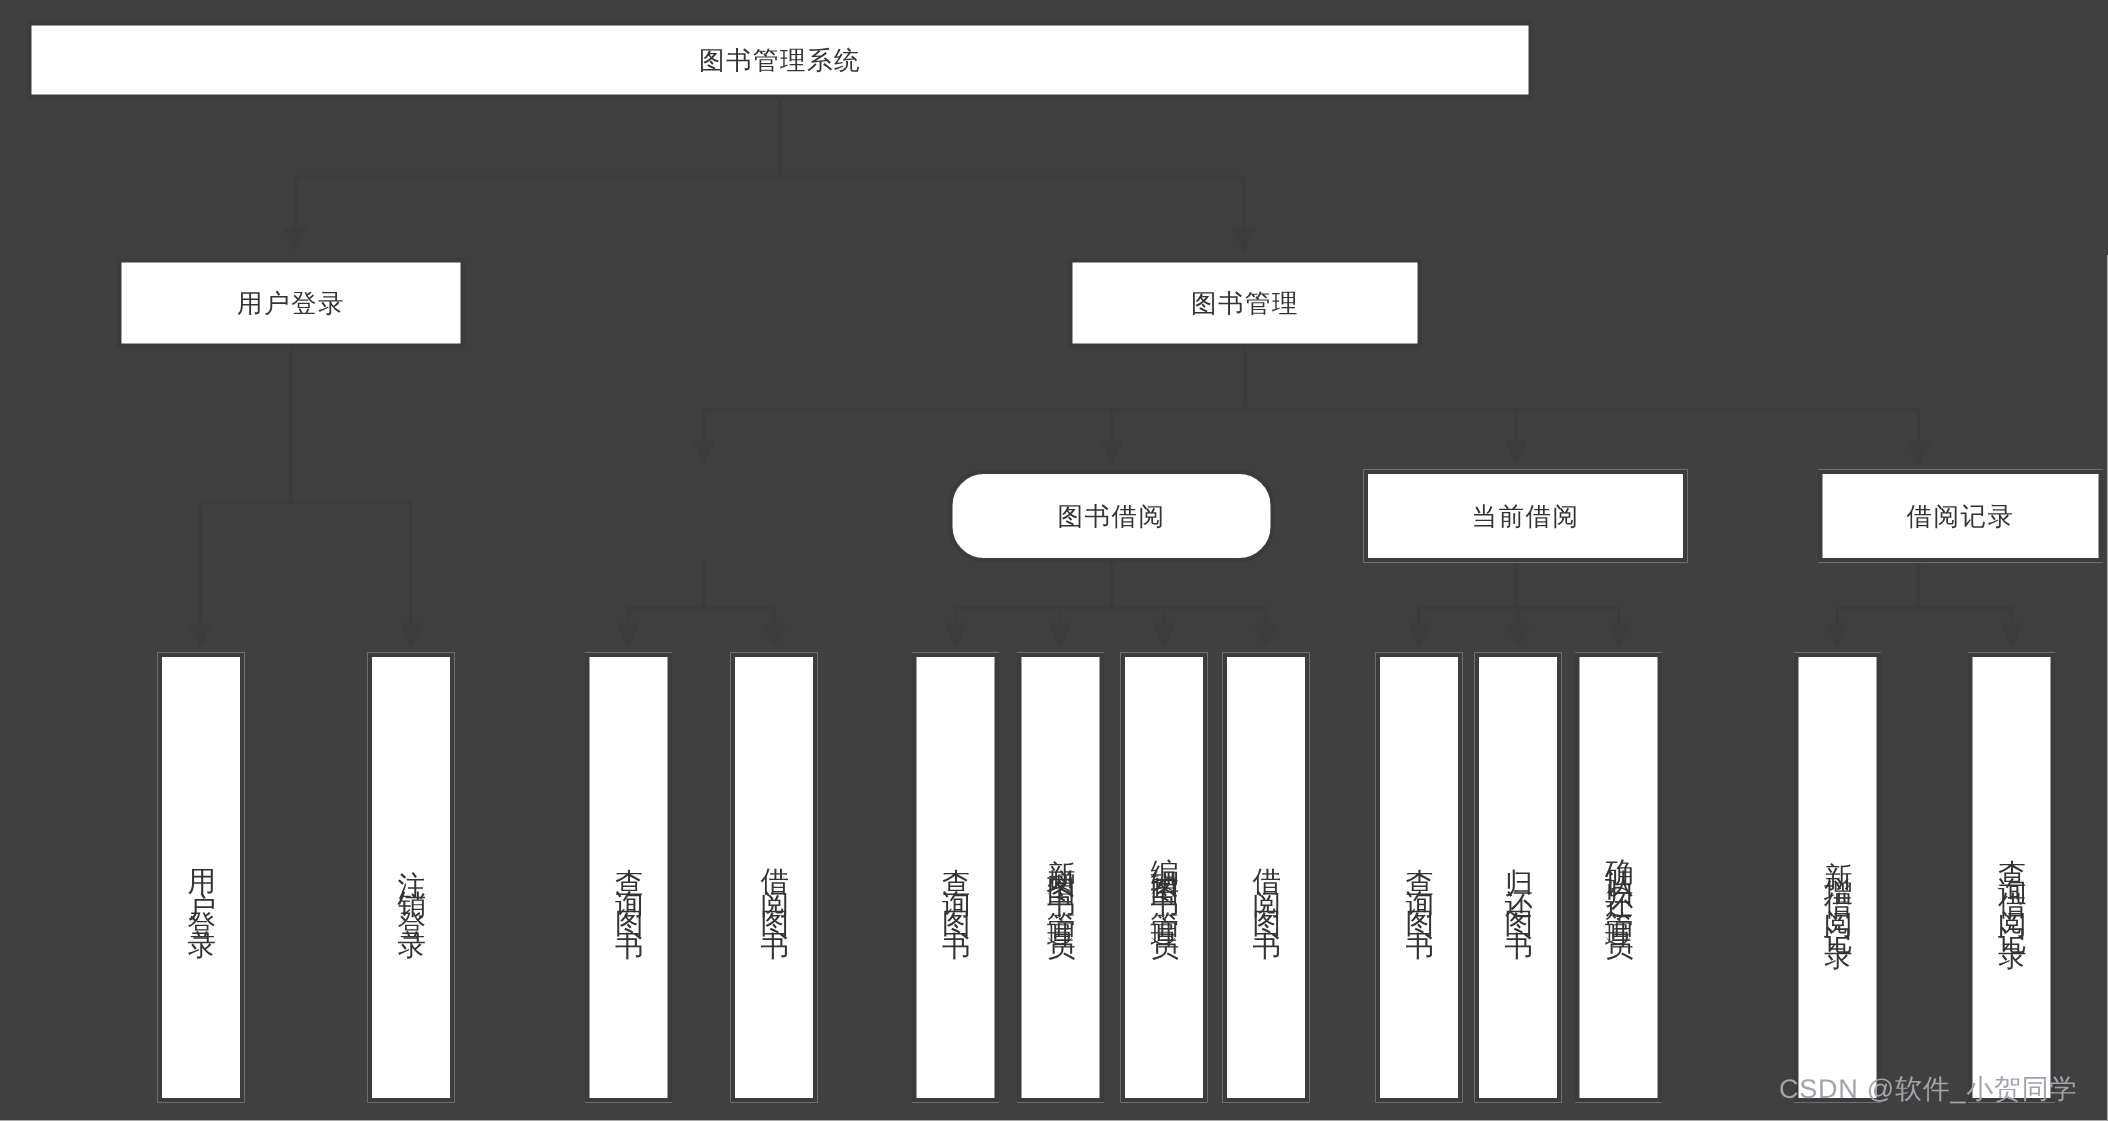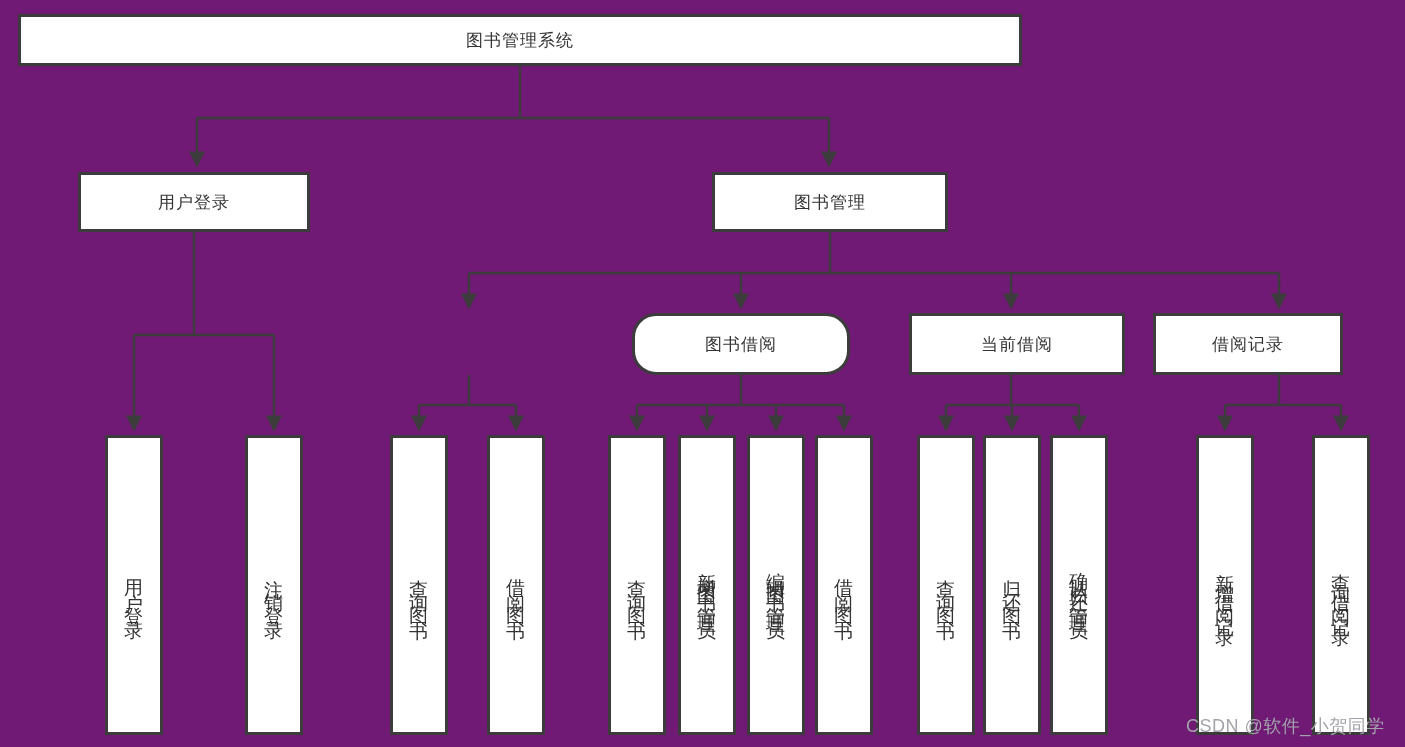--- a/index.html
+++ b/index.html
@@ -1,34 +1,34 @@
 <!DOCTYPE html>
 <html><head>
 <meta charset="utf-8">
 <style>
   html,body { margin:0; padding:0; background:#ffffff; }
   .stage {
-    position:relative; width:1405px; height:747px; background:#701a75;
+    position:relative; width:1405px; height:747px; background:#404040;
     font-family:"Liberation Sans","DejaVu Sans",sans-serif; overflow:hidden;
   }
   svg.wires { position:absolute; left:0; top:0; }
   .node {
     position:absolute; box-sizing:border-box; background:#ffffff;
     border:2px solid #3c3c3c; display:flex; align-items:center; justify-content:center;
     color:#333333; z-index:2;
   }
   .node .label { font-size:17px; letter-spacing:1px; white-space:nowrap; }
   .root  { left:18px;  top:14px;  width:1004px; height:52px; border-width:3px; }
   .n-user { left:78px;  top:172px; width:232px; height:60px; border-width:3px; }
   .n-mgmt { left:712px; top:172px; width:236px; height:60px; border-width:3px;font-family:Liberation Mono, monospace; }
   .l3 { top:313px; height:62px; border-width:3px; }
   .n-rec { left:361px;  width:217px; }
   .n-bor { left:632px;  width:218px;border-radius:24px; }
   .n-cur { left:909px;  width:216px; }
-  .n-his { left:1153px; width:190px; }
+  .n-his { left:1212px; width:190px; }
   .leaf { top:435px; width:58px; height:300px; border-width:3px; }
   .leaf .label {
     writing-mode:vertical-lr; text-orientation:mixed;
     font-size:19px; letter-spacing:14px; line-height:1;
     white-space:nowrap; margin-bottom:-14px;
   }
   .leaf .label.med  { letter-spacing:11px; margin-bottom:-11px; }
   .leaf .label.long { letter-spacing:7px;  margin-bottom:-7px; }
   .lf1  { left:105px; }  .lf2  { left:245px; }
   .lf3  { left:390px; }  .lf4  { left:487px; }

